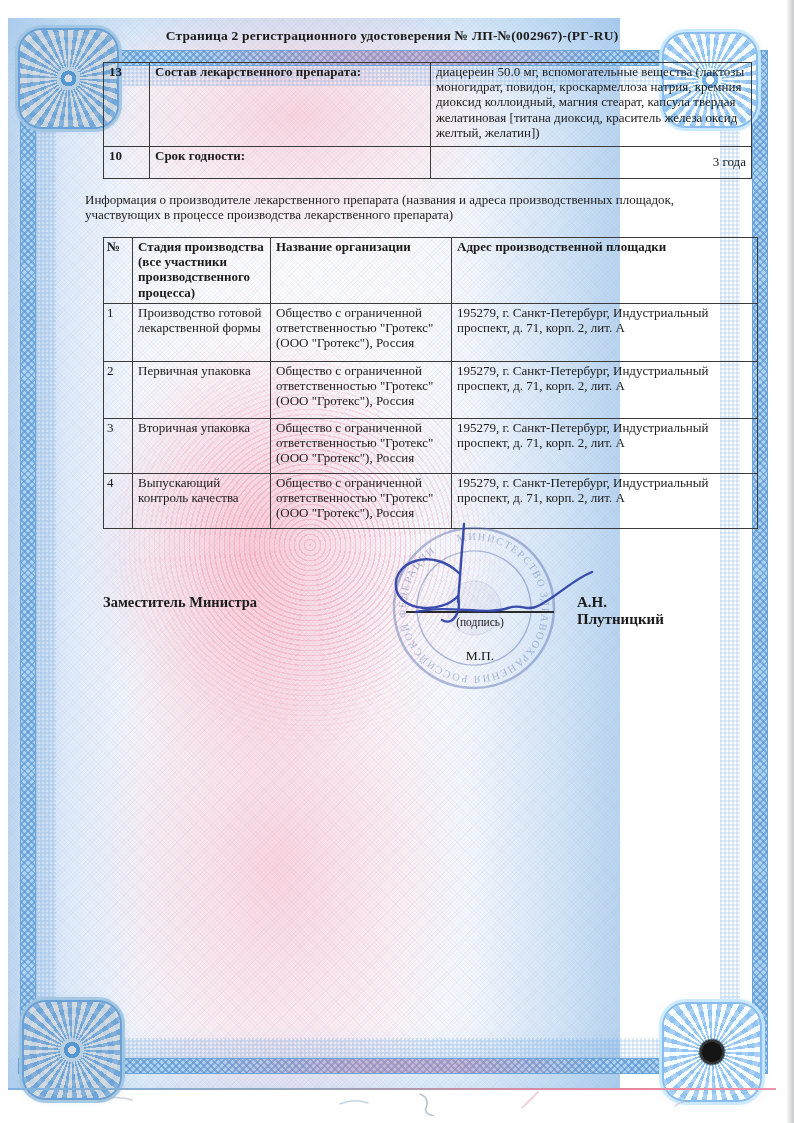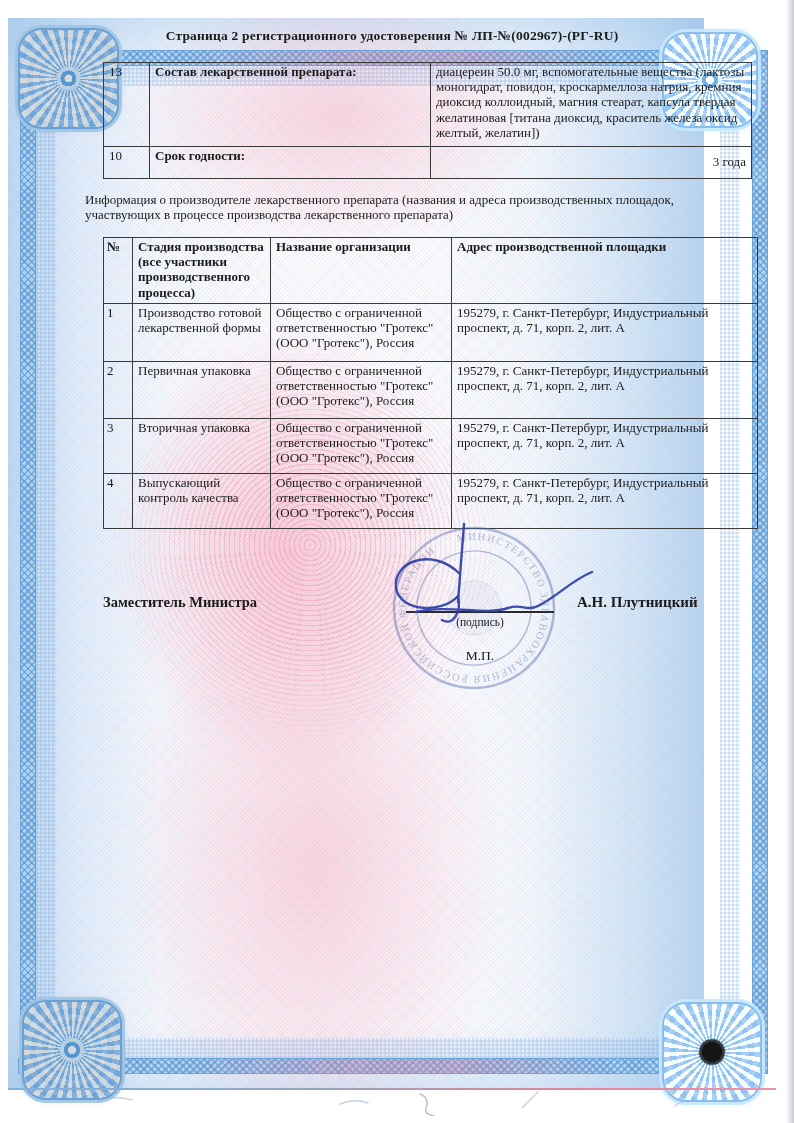--- a/index.html
+++ b/index.html
@@ -2,21 +2,21 @@
 <html><head>
 <meta charset="utf-8">
 <style>
   html,body{margin:0;padding:0;}
   body{
     width:794px;height:1123px;position:relative;background:#ffffff;
     font-family:"Liberation Serif", serif;color:#1b1b1b;overflow:hidden;
   }
   
   .paper{
-    position:absolute;left:8px;top:18px;width:696px;height:1072px;
+    position:absolute;left:8px;top:18px;width:612px;height:1072px;
     background-color:#fbfcfe;
     background-image:
       radial-gradient(ellipse 300px 190px at 47% 9%,  rgba(242,160,182,.42), rgba(242,160,182,0) 70%),
       radial-gradient(ellipse 240px 330px at 40% 50%, rgba(244,150,175,.48), rgba(244,150,175,0) 70%),
       radial-gradient(ellipse 270px 430px at 44% 79%, rgba(244,150,175,.38), rgba(244,150,175,0) 70%),
       linear-gradient(90deg, rgba(140,185,230,.55) 0%, rgba(160,200,240,.30) 10%, rgba(200,225,245,.12) 22%, rgba(255,255,255,0) 35%, rgba(255,255,255,0) 62%, rgba(200,225,245,.15) 75%, rgba(150,195,235,.40) 90%, rgba(130,180,228,.55) 100%),
       linear-gradient(180deg, rgba(150,195,235,.40) 0%, rgba(150,195,235,0) 6%, rgba(150,195,235,0) 94%, rgba(150,195,235,.35) 100%),
       repeating-linear-gradient(45deg,  rgba(205,75,115,.055) 0 1px, rgba(0,0,0,0) 1px 3px),
       repeating-linear-gradient(135deg, rgba(75,115,205,.06)  0 1px, rgba(0,0,0,0) 1px 3px);
   }
@@ -81,21 +81,21 @@
   }
   
   .doc-header{
     position:absolute;left:40px;top:10px;width:688px;text-align:center;
     font-size:13.5px;font-weight:bold;letter-spacing:.2px;
   }
   table{border-collapse:collapse;position:absolute;table-layout:fixed;}
   td,th{border:1px solid #3a3a3a;padding:1px 5px 2px 5px;vertical-align:top;
     font-size:13px;line-height:1.17;text-align:left;background:transparent;}
   .t1{left:95px;top:44px;width:615px;}
-  .t1 .c-num{width:35px;font-weight:normal;}
+  .t1 .c-num{width:35px;font-weight:bold;}
   .t1 .c-label{width:270px;font-weight:bold;}
   .t1 .c-value{width:310px;}
   .t1 .r13{height:84px;}
   .t1 .r14{height:32px;}
   .t1 .r14 .c-value{text-align:right;vertical-align:middle;}
   .info-par{
     position:absolute;left:77px;top:174px;width:624px;
     font-size:13px;line-height:1.18;
   }
   .t2{left:95px;top:219px;width:614px;}
@@ -140,21 +140,21 @@
   <div class="rosette light ros-tr"></div>
   <div class="rosette dark ros-bl"></div>
   <div class="rosette light black-center ros-br"></div>
 
   <div class="doc-header">Страница 2  регистрационного удостоверения № ЛП-№(002967)-(РГ-RU)</div>
 
   <table class="t1">
     <tbody>
         <tr class="r13">
       <td class="c-num">13</td>
-      <td class="c-label">Состав лекарственной препарата:</td>
+      <td class="c-label">Состав лекарственного препарата:</td>
       <td class="c-value">диацереин 50.0 мг, вспомогательные вещества (лактозы моногидрат, повидон, кроскармеллоза натрия, кремния диоксид коллоидный, магния стеарат, капсула твердая желатиновая [титана диоксид, краситель железа оксид желтый, желатин])</td>
     </tr>
     <tr class="r14">
       <td class="c-num">10</td>
       <td class="c-label">Срок годности:</td>
       <td class="c-value">3 года</td>
     </tr>
   </tbody>
     </table>
 

